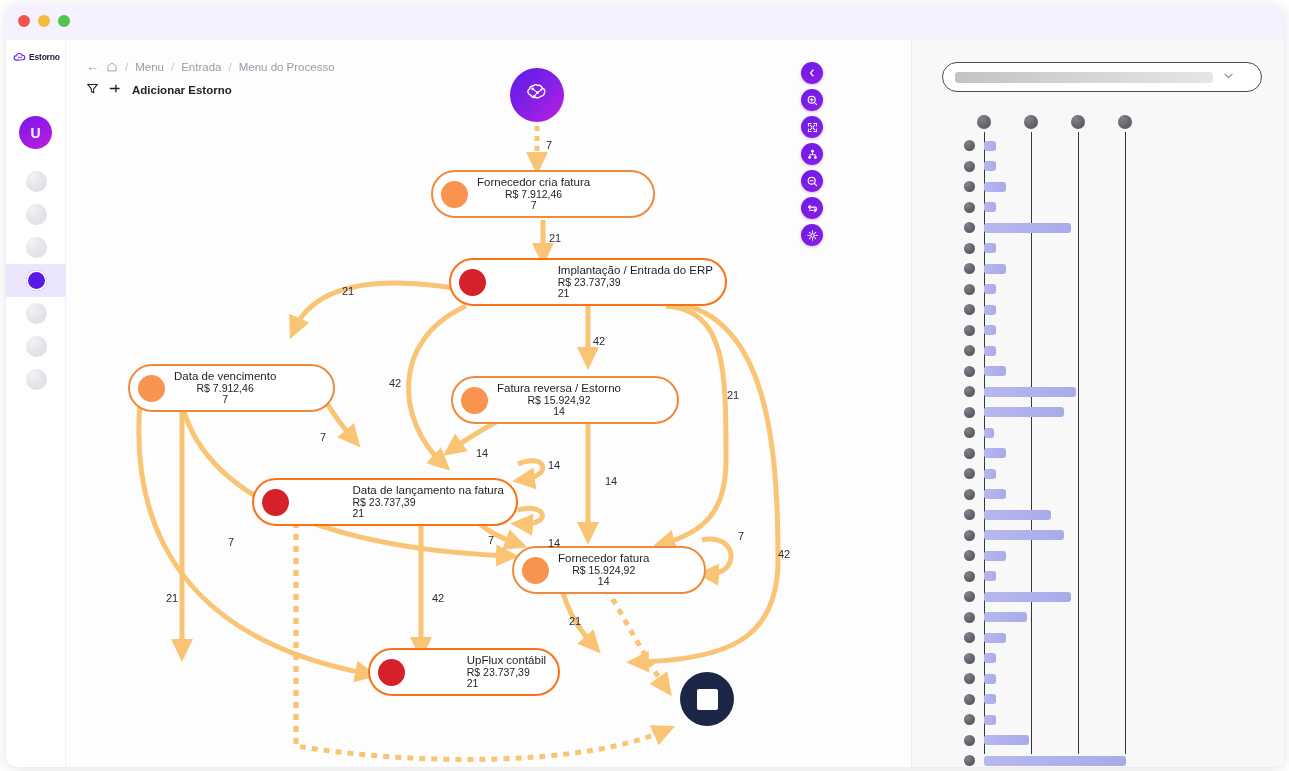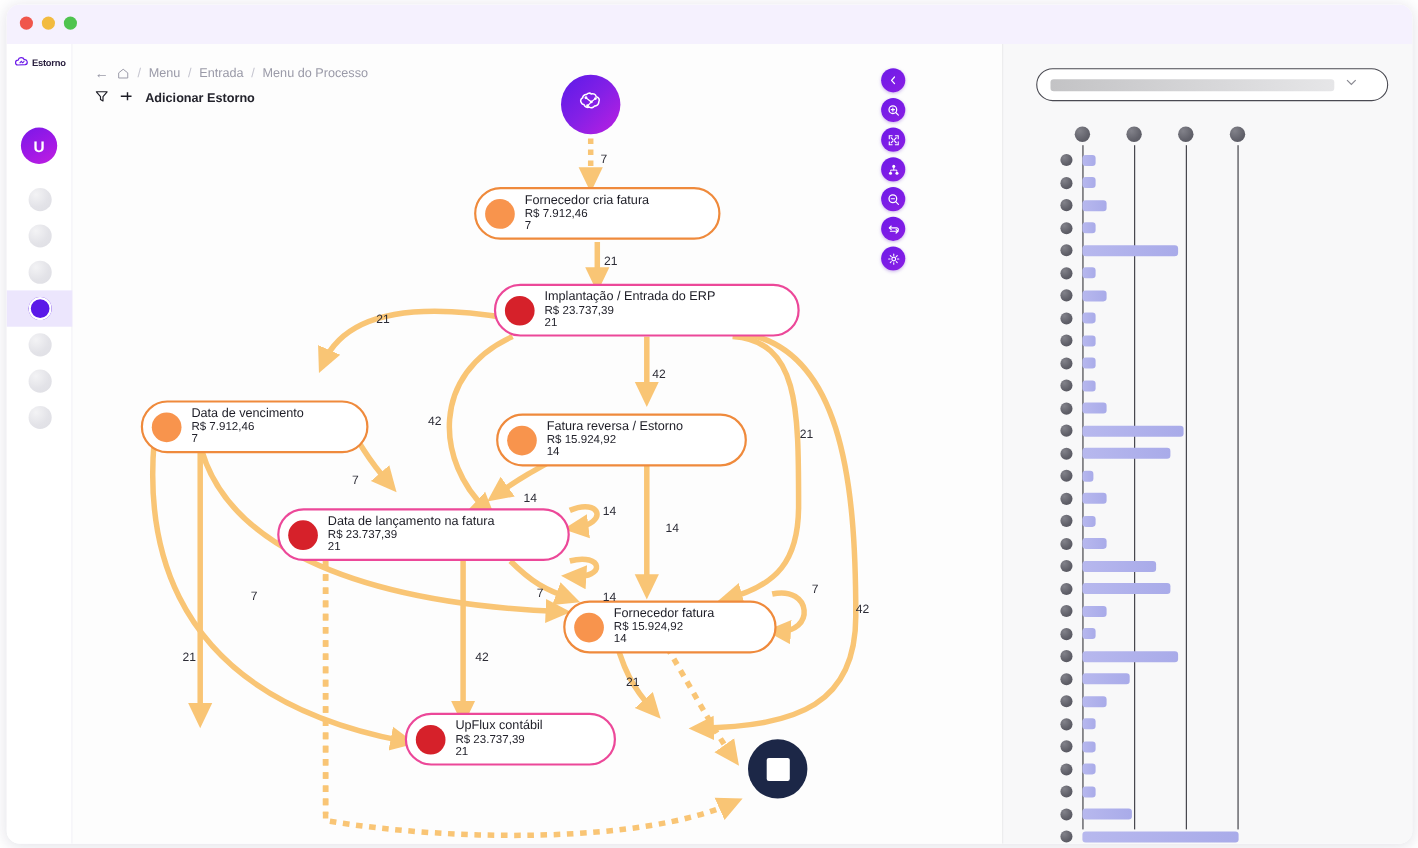--- a/index.html
+++ b/index.html
@@ -109,22 +109,22 @@
 
   
   .node {
     position: absolute;
     height: 48px;
     border-radius: 24px;
     background: #ffffff;
     display: flex; align-items: center;
     padding-left: 8px;
   }
-  .node.orange { border: 2px solid #ef8a3c; }
-  .node.red { border: 2px solid #ec4899; }
+  .node.orange { border: 2px solid #ef8a3c; text-align: center; }
+  .node.red { border: 2px solid #f97316; justify-content: space-between; }
   .node .dot { width: 27px; height: 27px; border-radius: 50%; flex: 0 0 auto; }
   .node.orange .dot { background: #f8944d; }
   .node.red .dot { background: #d6212a; }
   .node .txt { margin-left: 9px; line-height: 1.12; padding-right: 12px; }
   .node .nm { font-size: 11.5px; color: #1d1d26; white-space: nowrap; }
   .node .vl { font-size: 10.5px; color: #22222b; }
   .node .ct { font-size: 10.5px; color: #22222b; }
 
   .startnode {
     position: absolute; left: 444px; top: 28px;
@@ -435,21 +435,21 @@
 
       <div class="node orange" style="left:385px; top:336px; width:228px;">
         <span class="dot"></span>
         <span class="txt">
           <div class="nm">Fatura reversa / Estorno</div>
           <div class="vl">R$ 15.924,92</div>
           <div class="ct">14</div>
         </span>
       </div>
 
-      <div class="node red" style="left:186px; top:422px; width:266px;">
+      <div class="node red" style="left:186px; top:438px; width:266px;">
         <span class="dot"></span>
         <span class="txt">
           <div class="nm">Data de lançamento na fatura</div>
           <div class="vl">R$ 23.737,39</div>
           <div class="ct">21</div>
         </span>
       </div>
 
       <div class="node orange" style="left:446px; top:506px; width:194px;">
         <span class="dot"></span>

